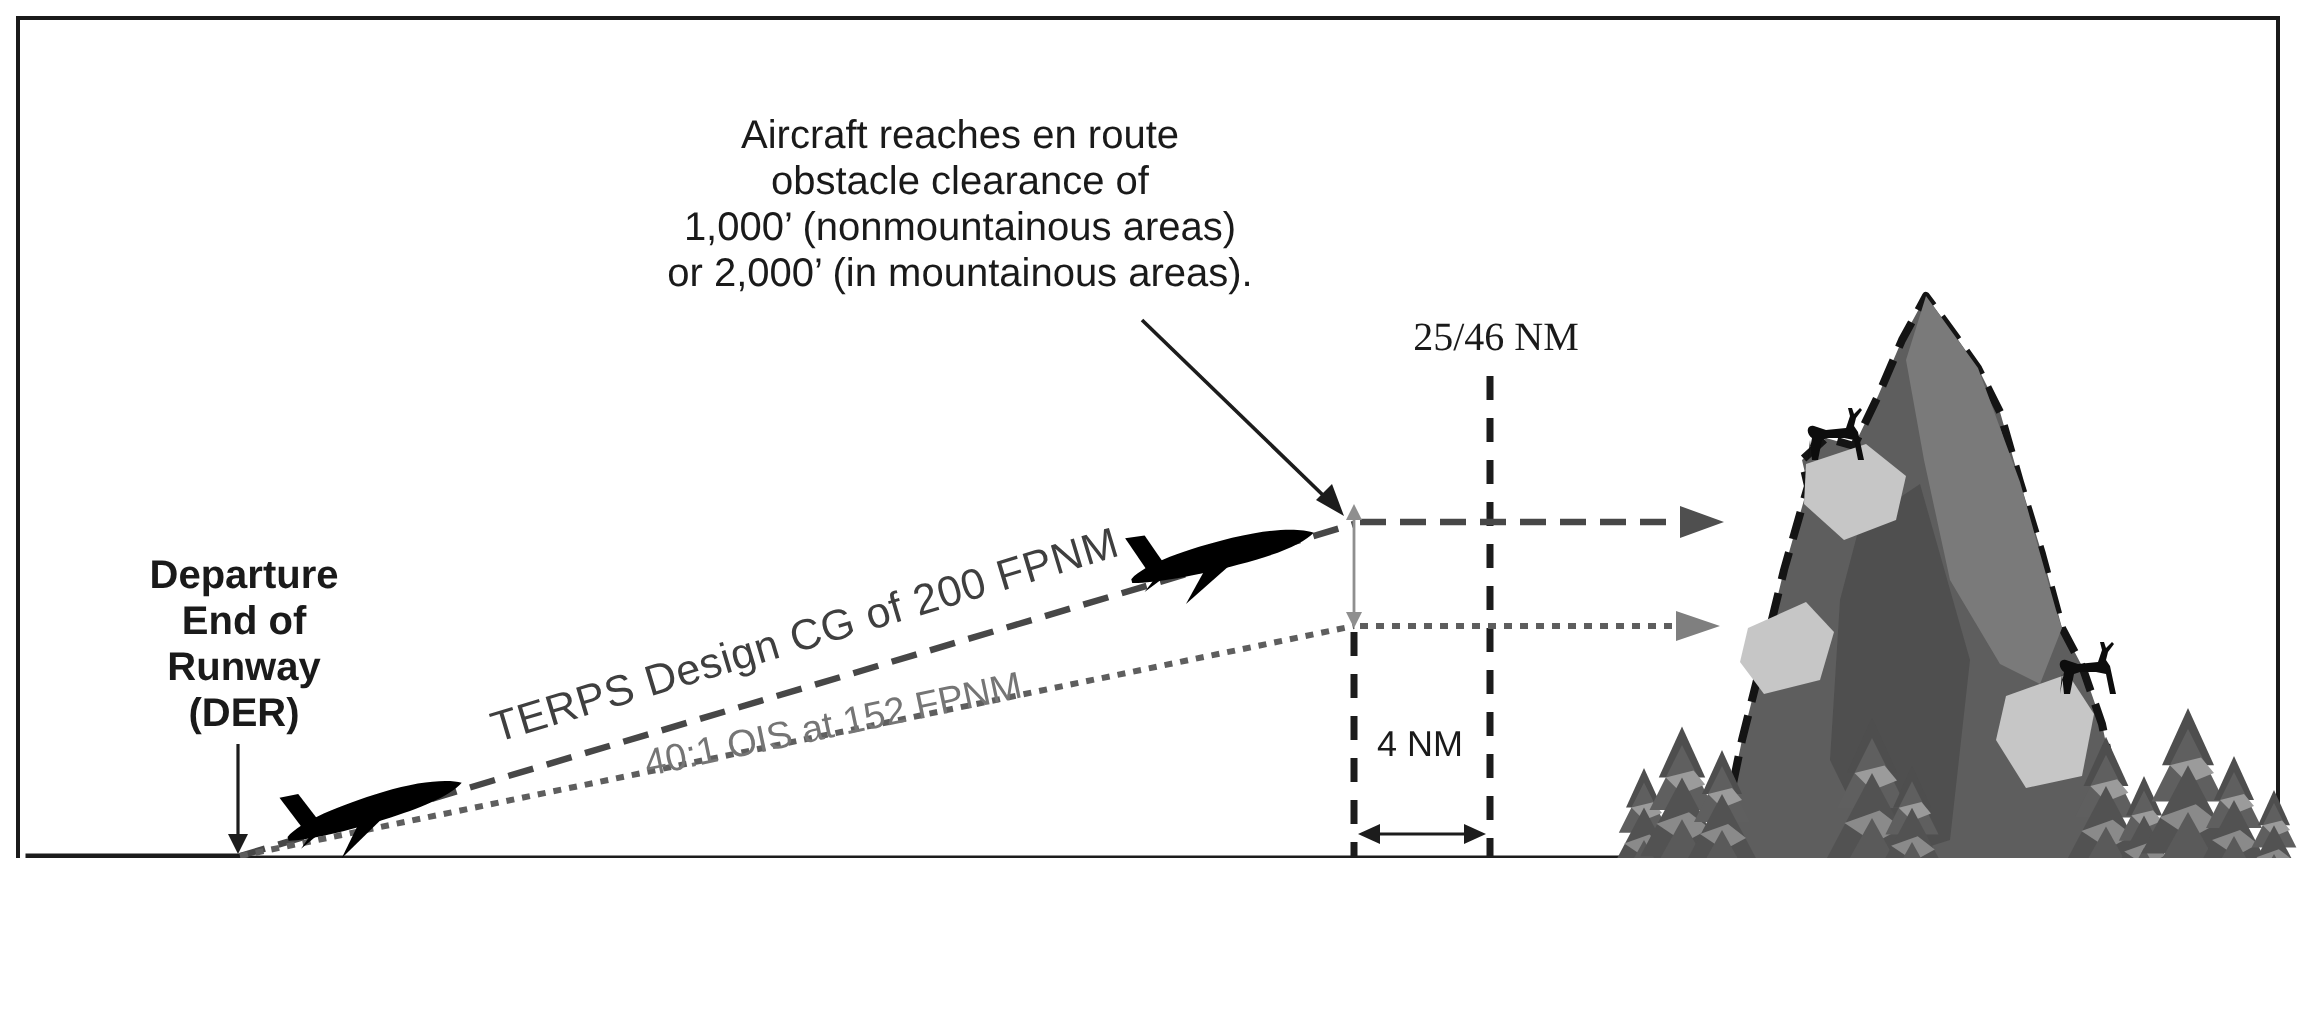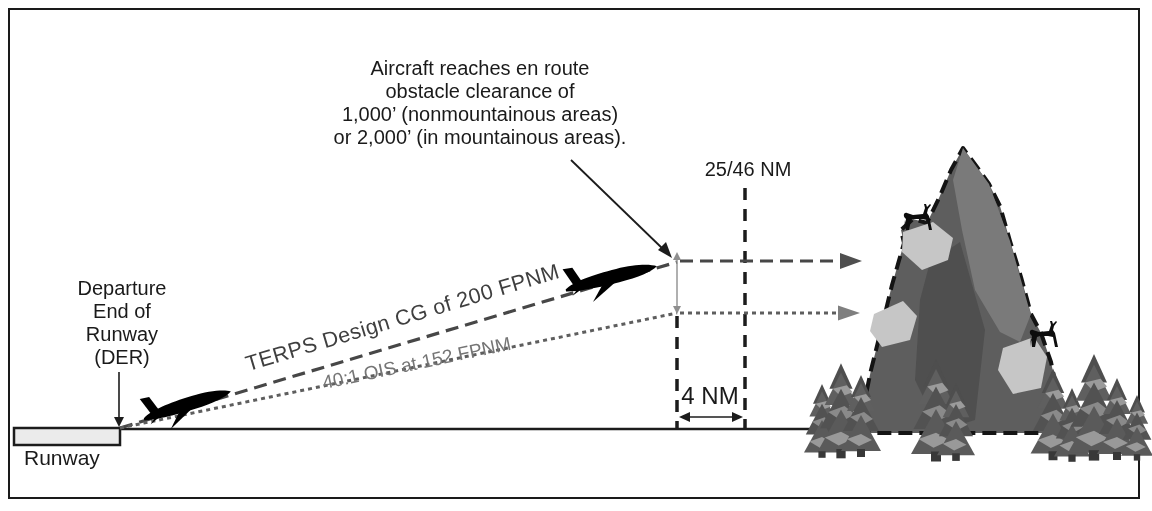--- a/index.html
+++ b/index.html
@@ -1,26 +1,26 @@
 <!DOCTYPE html>
 <html><head>
 <meta charset="utf-8">
 <style>
   html,body{margin:0;padding:0;background:#ffffff;}
-  #stage{position:relative;width:1152px;height:511px;background:#ffffff;overflow:hidden;
+  #stage{position:relative;width:1152px;height:429px;background:#ffffff;overflow:hidden;
          font-family:"Liberation Sans","DejaVu Sans",sans-serif;color:#1a1a1a;}
   #frame{position:absolute;left:8px;top:8px;width:1132px;height:491px;border:2px solid #1a1a1a;box-sizing:border-box;}
   #gfx{position:absolute;left:0;top:0;}
   .lbl{position:absolute;white-space:pre-line;text-align:center;color:#1a1a1a;}
   .lbl-top{left:318px;top:57px;width:324px;font-size:20px;line-height:23px;}
   .lbl-right{left:800px;top:45px;width:344px;font-size:20px;line-height:23px;}
-  .lbl-der{left:47px;top:277px;width:150px;font-size:20px;line-height:23px;}
+  .lbl-der{left:47px;top:277px;width:150px;font-size:20px;line-height:23px;font-weight:bold;}
   .lbl-runway{left:24px;top:446px;width:110px;font-size:21px;text-align:left;}
-  .lbl-2546{left:687px;top:158px;width:122px;font-size:20px;}
-  .lbl-4nm{left:677px;top:382px;width:66px;font-size:24px;}
+  .lbl-2546{left:687px;top:158px;width:122px;font-size:20px;font-family:Liberation Serif, serif;}
+  .lbl-4nm{left:677px;top:362px;width:66px;font-size:18px;}
   .lbl-terps{left:250px;top:352px;font-size:21.5px;letter-spacing:.4px;color:#3f3f3f;
              transform:rotate(-16.7deg);transform-origin:left bottom;white-space:nowrap;}
   .lbl-ois{left:325px;top:372px;font-size:19px;color:#757575;
            transform:rotate(-11.9deg);transform-origin:left bottom;white-space:nowrap;}
 </style>
 </head>
 <body>
 
 <div id="stage">
   <div id="frame"></div>

